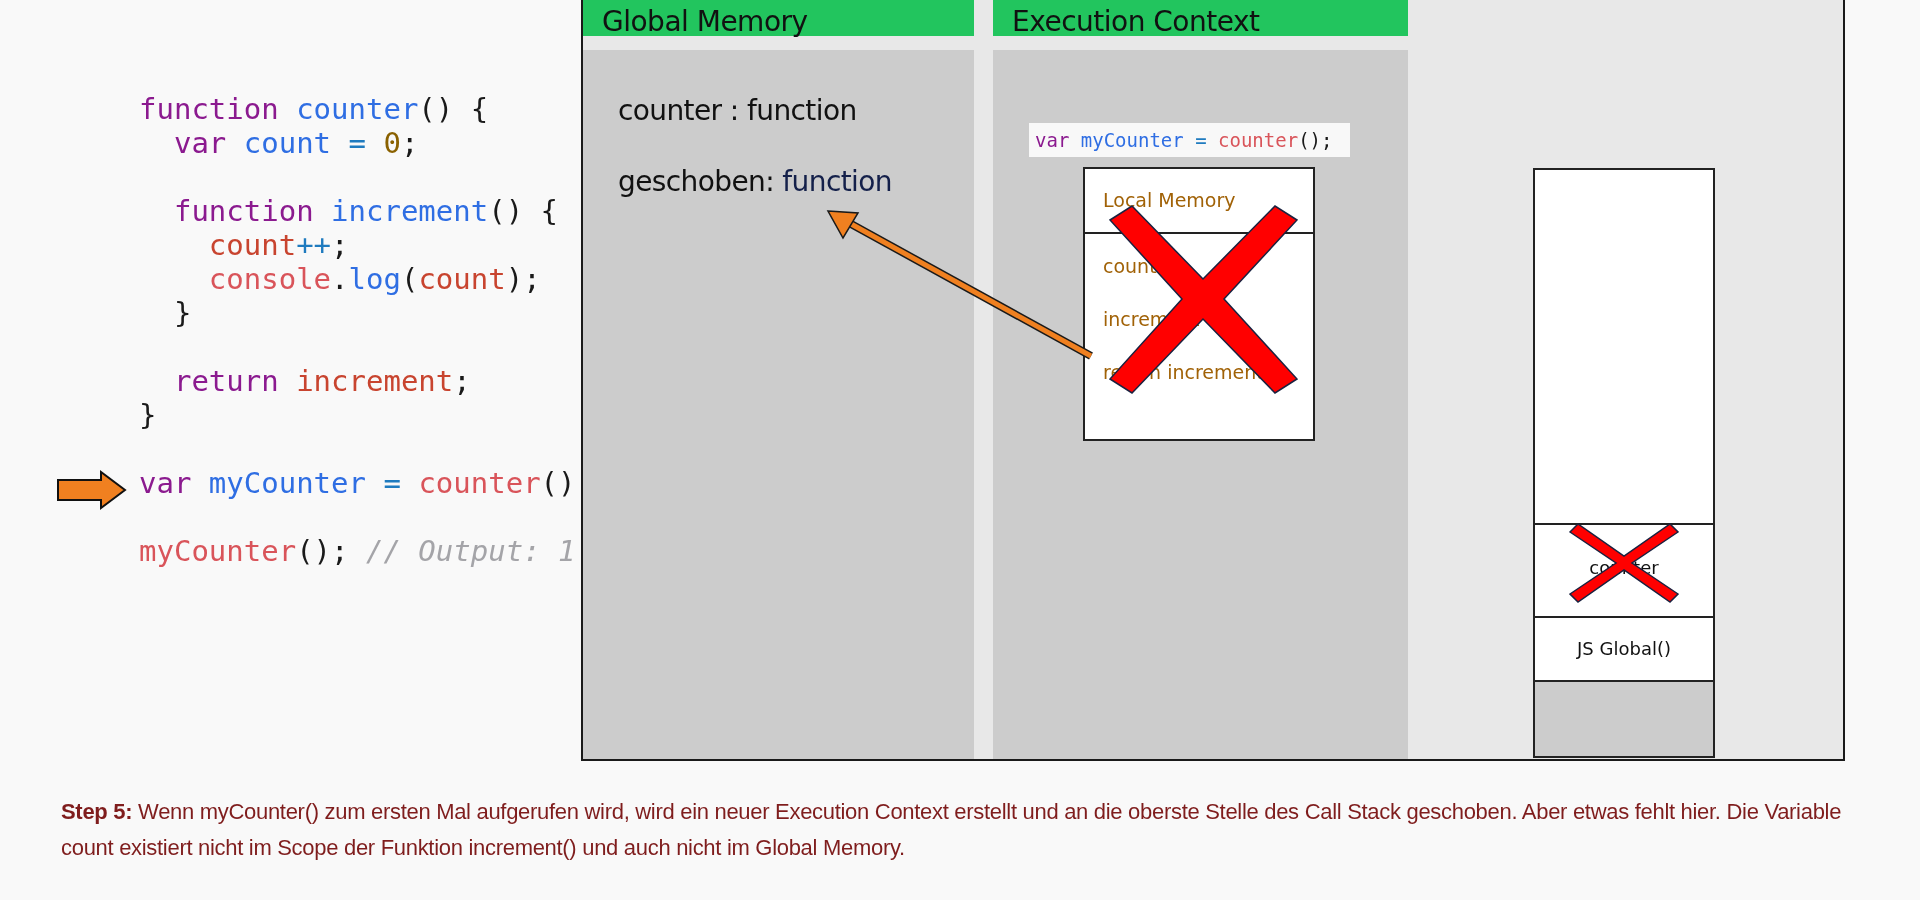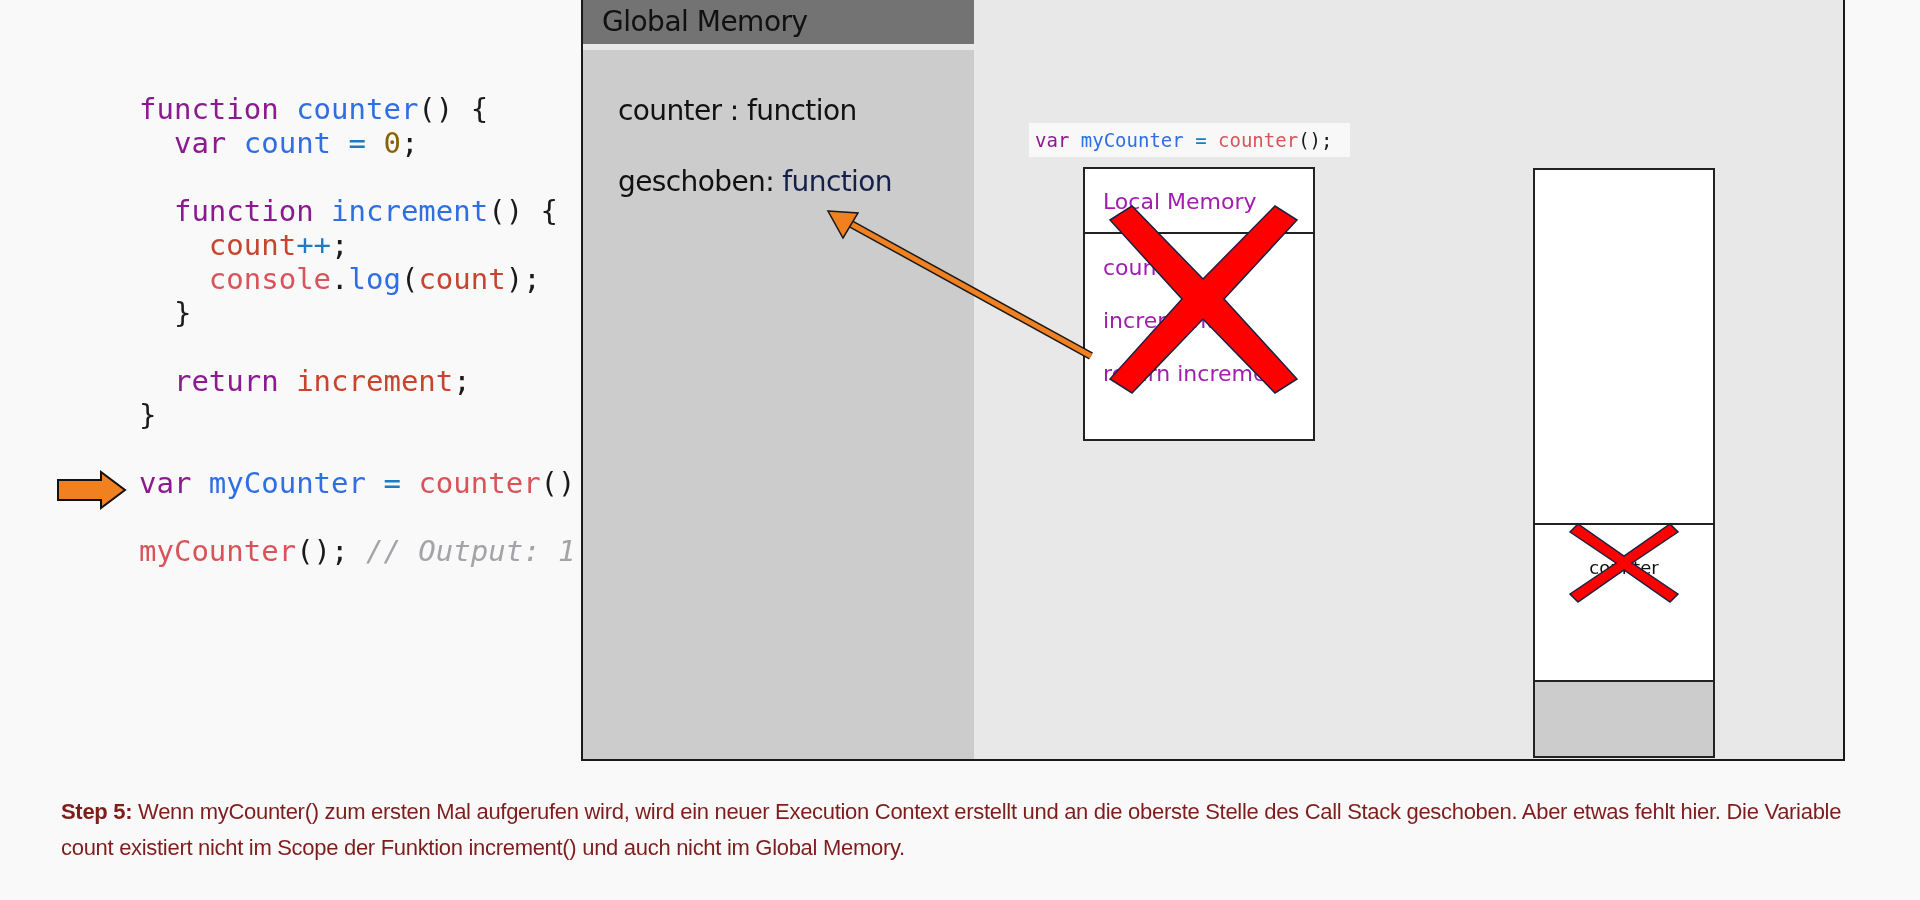--- a/index.html
+++ b/index.html
@@ -27,21 +27,21 @@
 
   
   .panels {
     position: absolute; left: 581px; top: 0; width: 1264px; height: 761px;
     background: #e8e8e8;
     border-left: 2px solid #1a1a1a; border-right: 2px solid #1a1a1a; border-bottom: 2px solid #1a1a1a;
     box-sizing: border-box;
   }
   .panel { position: absolute; top: 0; bottom: 0; }
   .panel .head {
-    position: absolute; left: 0; right: 0; top: 0; height: 44px; background: #737373;
+    position: absolute; left: 0; right: 0; top: 0; height: 36px; background: #22c55e;
   }
   .panel .head span {
     position: absolute; left: 19px; top: 5px; font-size: 28px; color: #111;
     font-family: "DejaVu Sans", sans-serif; letter-spacing: -0.5px;
   }
   .panel .body {
     position: absolute; left: 0; right: 0; top: 50px; bottom: 0; background: #cccccc;
   }
   #p-global { left: 0; width: 391px; }
   #p-exec { left: 410px; width: 415px; }
@@ -53,21 +53,21 @@
   .snippet {
     position: absolute; left: 1029px; top: 123px; width: 321px; height: 34px;
     background: #f8f8f8; font-family: "DejaVu Sans Mono", monospace; font-size: 19px;
     line-height: 34px; box-sizing: border-box; padding-left: 6px; white-space: pre;
   }
   .lm-box {
     position: absolute; left: 1083px; top: 167px; width: 232px; height: 274px;
     background: #fff; border: 2px solid #222; box-sizing: border-box;
   }
   .lm-box .divider { position: absolute; left: 0; right: 0; top: 63px; height: 0; border-top: 2px solid #222; }
-  .lm-text { position: absolute; left: 18px; font-size: 22px; color: #a21caf; font-family: "DejaVu Sans", sans-serif; white-space: nowrap; }
+  .lm-text { position: absolute; left: 18px; font-size: 19px; color: #a16207; font-family: "DejaVu Sans", sans-serif; white-space: nowrap; }
 
   .stack-box {
     position: absolute; left: 1533px; top: 168px; width: 182px; height: 590px;
     background: #fff; border: 2px solid #222; box-sizing: border-box;
   }
   .stack-seg { position: absolute; left: 0; right: 0; border-top: 2px solid #222; box-sizing: border-box; }
   .stack-label { position: absolute; left: 0; right: 0; text-align: center; font-size: 18px; color: #111; font-family: "DejaVu Sans", sans-serif; }
 
   .overlay { position: absolute; left: 0; top: 0; width: 1920px; height: 900px; pointer-events: none; }
 
@@ -87,20 +87,26 @@
   <polygon points="1,10 44,10 44,2 68,20 44,38 44,30 1,30" fill="#f08020" stroke="#111" stroke-width="2"></polygon>
 </svg>
 
 <div class="panels">
   <div class="panel" id="p-global">
     <div class="head">
         <span>Global Memory</span>
       </div>
     <div class="body"></div>
   </div>
+  <div class="panel" id="p-exec">
+    <div class="head">
+        <span>Execution Context</span>
+      </div>
+    <div class="body"></div>
+  </div>
 </div>
 
 <div class="gm-row" style="left:618px; top:94px;">
   <span>counter : </span><span>function</span>
 </div>
 <div class="gm-row" style="left:618px; top:165px;">
   <span>geschoben: </span><span class="gm-val-navy">function</span>
 </div>
 
 <div class="snippet" id="snippet"><span class="kw">var </span><span class="fn">myCounter</span><span class="op"> = </span><span class="call">counter</span><span class="pn">();</span></div>
@@ -110,20 +116,23 @@
   <div class="divider"></div>
   <div class="lm-text" style="top:86px;">count</div>
   <div class="lm-text" style="top:139px;">increment</div>
   <div class="lm-text" style="top:192px;">return increment</div>
 </div>
 
 <div class="stack-box">
   <div class="stack-seg" style="top:353px; height:95px;">
     <div class="stack-label" style="top:32px;">counter</div>
   </div>
+  <div class="stack-seg" style="top:446px; height:66px;">
+    <div class="stack-label" style="top:20px;">JS Global()</div>
+  </div>
   <div class="stack-seg" style="top:510px; bottom:0; background:#cccccc;"></div>
 </div>
 
 <svg class="overlay" viewBox="0 0 1920 900">
   <g>
     <line x1="1091" y1="356" x2="842" y2="219" stroke="#1a1a1a" stroke-width="8"></line>
     <line x1="1091" y1="356" x2="842" y2="219" stroke="#f08020" stroke-width="5"></line>
     <polygon points="828,211 858,213 843,238" fill="#f08020" stroke="#1a1a1a" stroke-width="1.5"></polygon>
   </g>
   <g>

